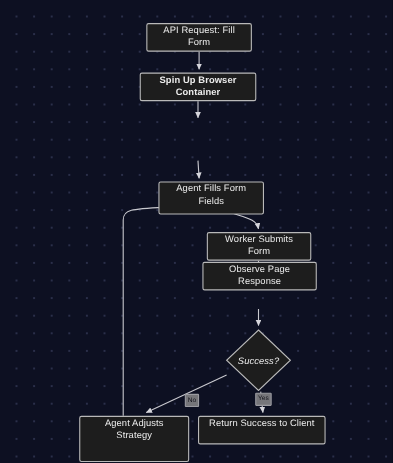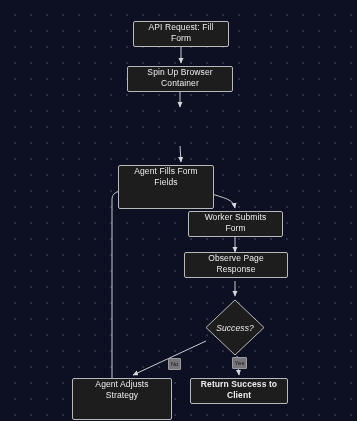--- a/index.html
+++ b/index.html
@@ -116,49 +116,49 @@
       <path d="M237,356 L239,375"></path>
 
       <path d="M112,378 L112,200 C112,190 120,190 154,188"></path>
     </g>
   </svg>
 
   <div class="node" style="left:133px; top:21px; width:96px; height:26px;">
     <span>API Request: Fill Form</span>
   </div>
 
-  <div class="node" style="left:127px; top:66px; width:106px; height:26px;">
+  <div class="node" style="left:127px; top:66px; width:106px; height:26px;font-weight:bold;">
     <span>Spin Up Browser Container</span>
   </div>
 
 
-  <div class="node" style="left:118px; top:165px; width:96px; height:44px;">
+  <div class="node" style="left:144px; top:165px; width:96px; height:30px;">
     <span>Agent Fills Form Fields</span>
   </div>
 
   <div class="node" style="left:188px; top:211px; width:95px; height:26px;">
     <span>Worker Submits Form</span>
   </div>
 
-  <div class="node" style="left:184px; top:252px; width:104px; height:26px;">
+  <div class="node" style="left:184px; top:238px; width:104px; height:26px;">
     <span>Observe Page Response</span>
   </div>
 
   <div class="diamond-wrap" style="left:205px; top:299px; width:60px; height:57px;font-style:italic;">
     <svg class="diamond-shape" viewBox="0 0 60 57">
       <polygon points="30,1 59,28.5 30,56 1,28.5" fill="#1d1d1d" stroke="#b9b9b9" stroke-width="1"></polygon>
     </svg>
     <div class="diamond-label">Success?</div>
   </div>
 
   <div class="node" style="left:72px; top:378px; width:100px; height:42px;">
     <span>Agent Adjusts Strategy</span>
   </div>
 
-  <div class="node" style="left:190px; top:378px; width:98px; height:26px;font-weight:bold;">
+  <div class="node" style="left:180px; top:378px; width:116px; height:26px;">
     <span>Return Success to Client</span>
   </div>
 
   <div class="edge-label" style="left:168px; top:358px; width:13px; height:12px;">
     <span>No</span>
   </div>
 
   <div class="edge-label" style="left:232px; top:357px; width:15px; height:12px;">
     <span>Yes</span>
   </div>

